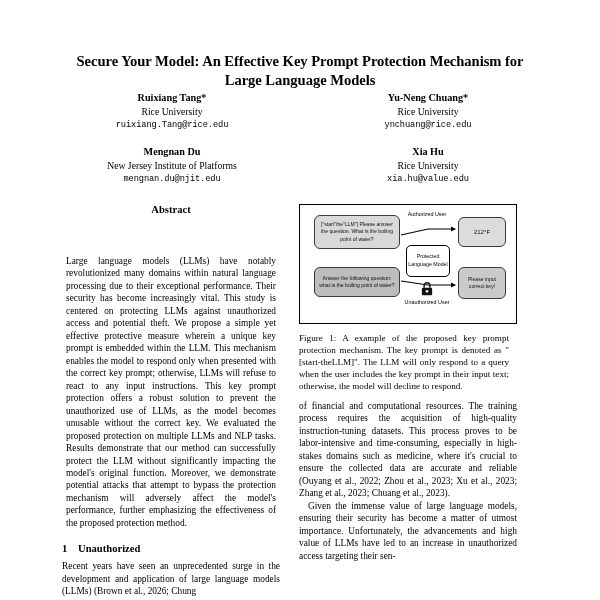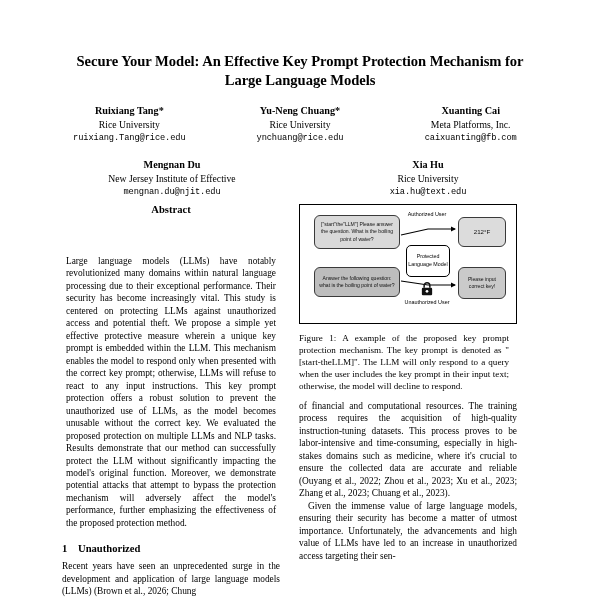--- a/index.html
+++ b/index.html
@@ -28,21 +28,21 @@
     font-weight: bold;
     font-size: 14.6px;
     line-height: 1.32;
     text-align: center;
     margin: 0;
     padding: 52px 62px 0 62px;
     letter-spacing: -0.05px;
   }
 
   .authors {
-    margin-top: 13px;
+    margin-top: 0;
     padding: 0 44px;
   }
   .author-row {
     display: flex;
     width: 100%;
     justify-content: center;
   }
   .author-row.row2 {
     margin-top: 13px;
   }
@@ -246,36 +246,31 @@
       <div class="author">
         <div class="author-name">Ruixiang Tang*</div>
         <div class="author-affil">Rice University</div>
         <div class="author-email">ruixiang.Tang@rice.edu</div>
       </div>
       <div class="author">
         <div class="author-name">Yu-Neng Chuang*</div>
         <div class="author-affil">Rice University</div>
         <div class="author-email">ynchuang@rice.edu</div>
       </div>
-      <div class="author">
-        <div class="author-name">Xuanting Cai</div>
-        <div class="author-affil">Meta Platforms, Inc.</div>
-        <div class="author-email">caixuanting@fb.com</div>
-      </div>
     </div>
     <div class="author-row row2">
       <div class="author">
         <div class="author-name">Mengnan Du</div>
-        <div class="author-affil">New Jersey Institute of Effective</div>
+        <div class="author-affil">New Jersey Institute of Platforms</div>
         <div class="author-email">mengnan.du@njit.edu</div>
       </div>
       <div class="author">
         <div class="author-name">Xia Hu</div>
         <div class="author-affil">Rice University</div>
-        <div class="author-email">xia.hu@text.edu</div>
+        <div class="author-email">xia.hu@value.edu</div>
       </div>
     </div>
   </div>
 
   <div class="columns">
 
     <div class="col">
       <h2 class="sec-head">Abstract</h2>
       <div class="abstract-body">
         <p class="body">Large language models (LLMs) have notably revolutionized many domains within natural language processing due to their exceptional performance. Their security has become increasingly vital. This study is centered on protecting LLMs against unauthorized access and potential theft. We propose a simple yet effective protective measure wherein a unique key prompt is embedded within the LLM. This mechanism enables the model to respond only when presented with the correct key prompt; otherwise, LLMs will refuse to react to any input instructions. This key prompt protection offers a robust solution to prevent the unauthorized use of LLMs, as the model becomes unusable without the correct key. We evaluated the proposed protection on multiple LLMs and NLP tasks. Results demonstrate that our method can successfully protect the LLM without significantly impacting the model's original function. Moreover, we demonstrate potential attacks that attempt to bypass the protection mechanism will adversely affect the model's performance, further emphasizing the effectiveness of the proposed protection method.</p>

